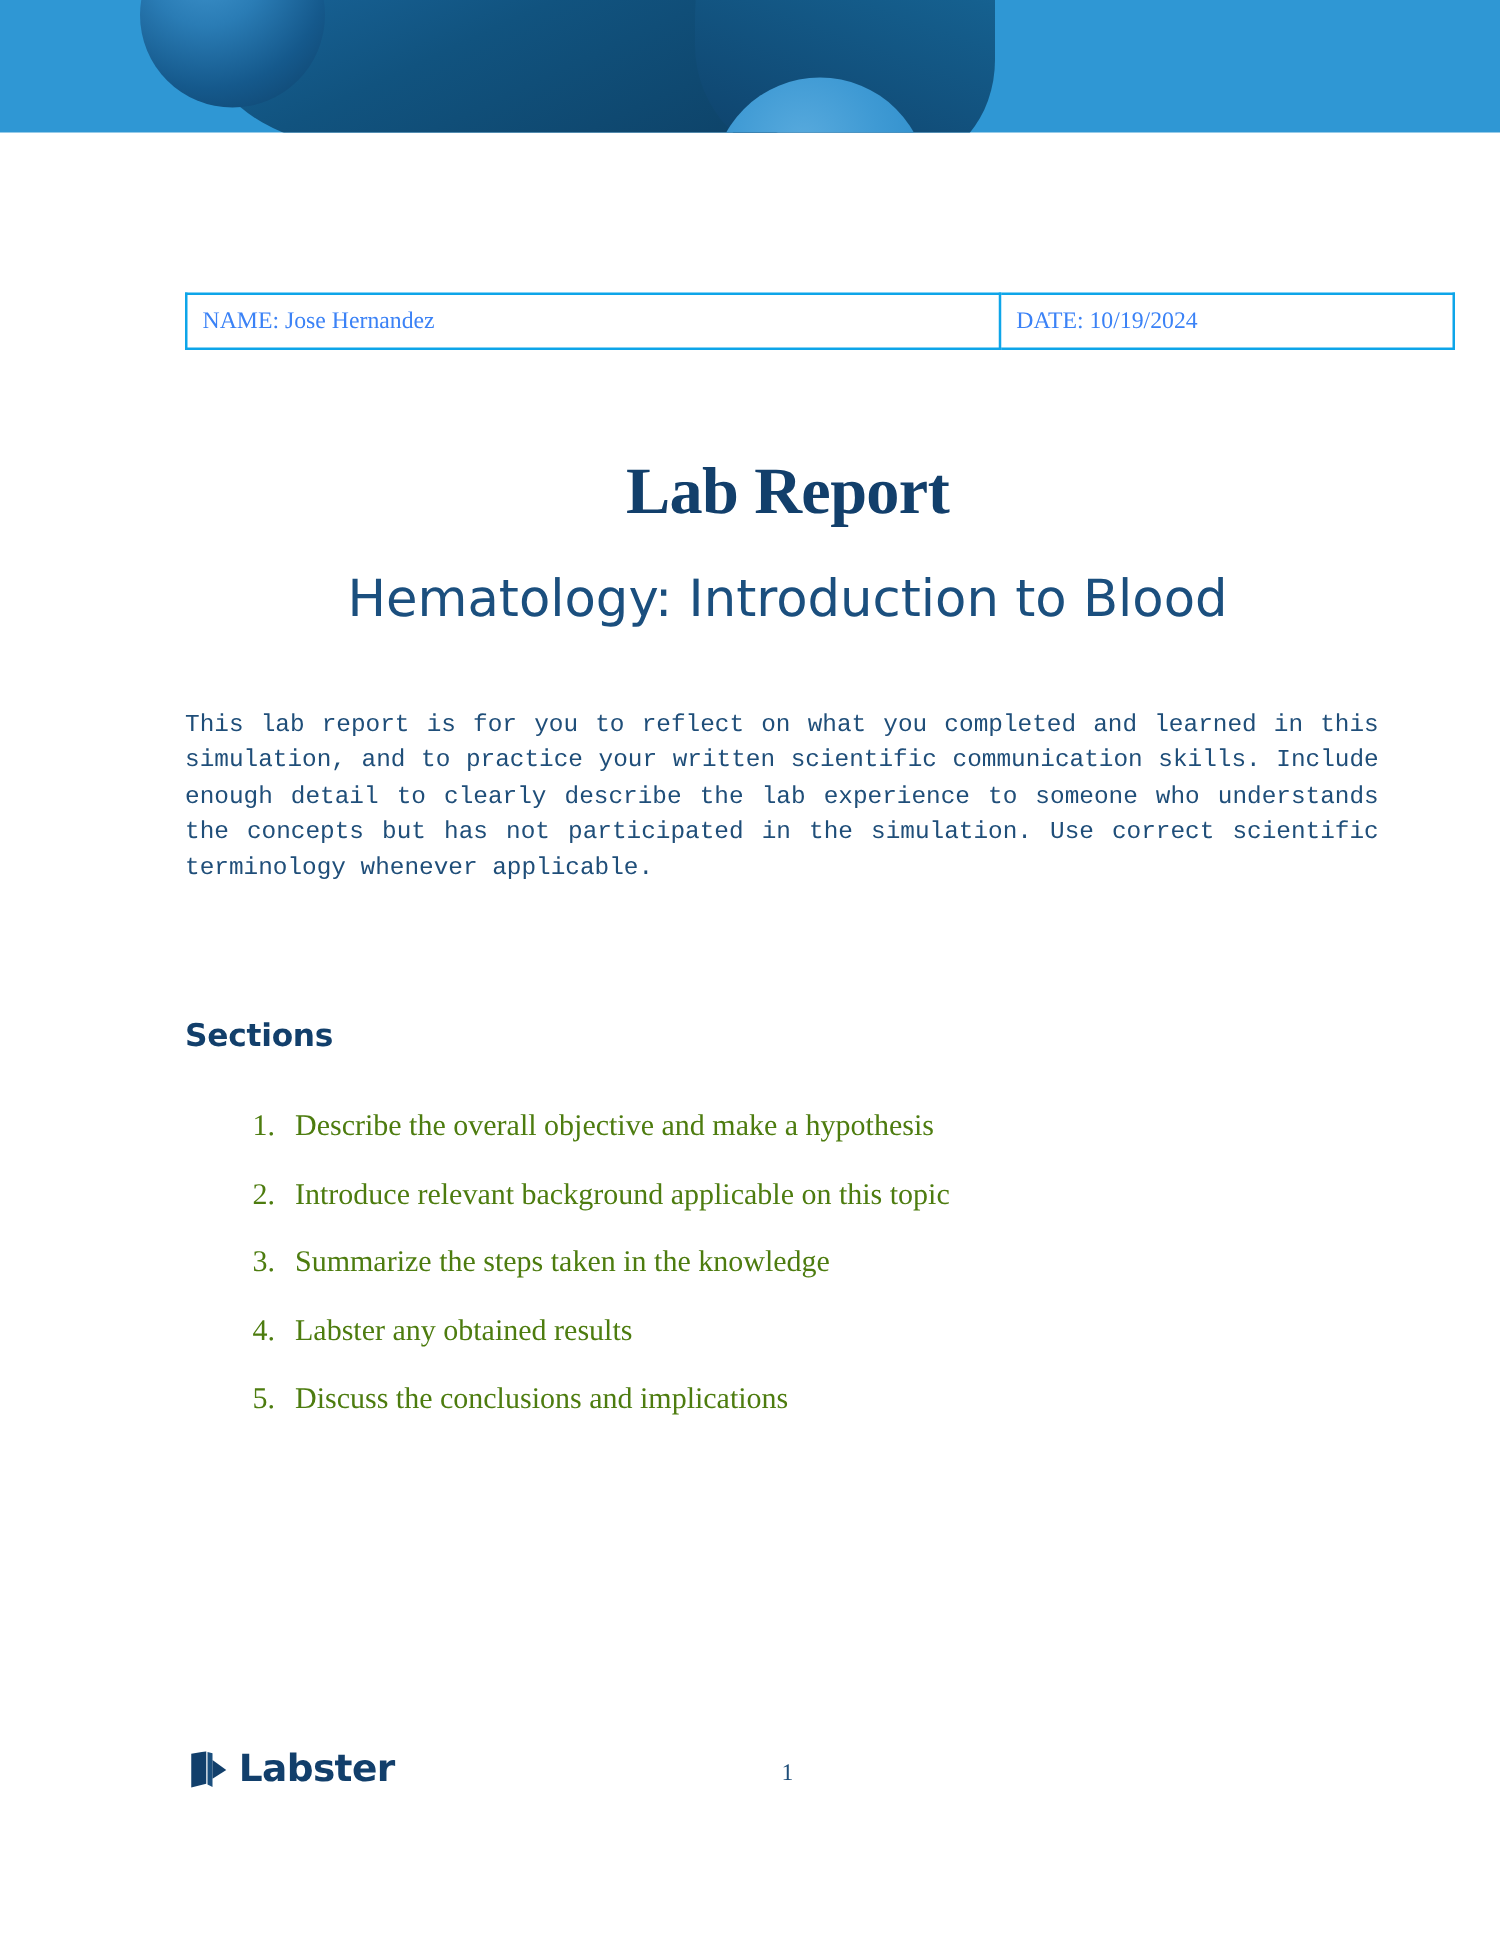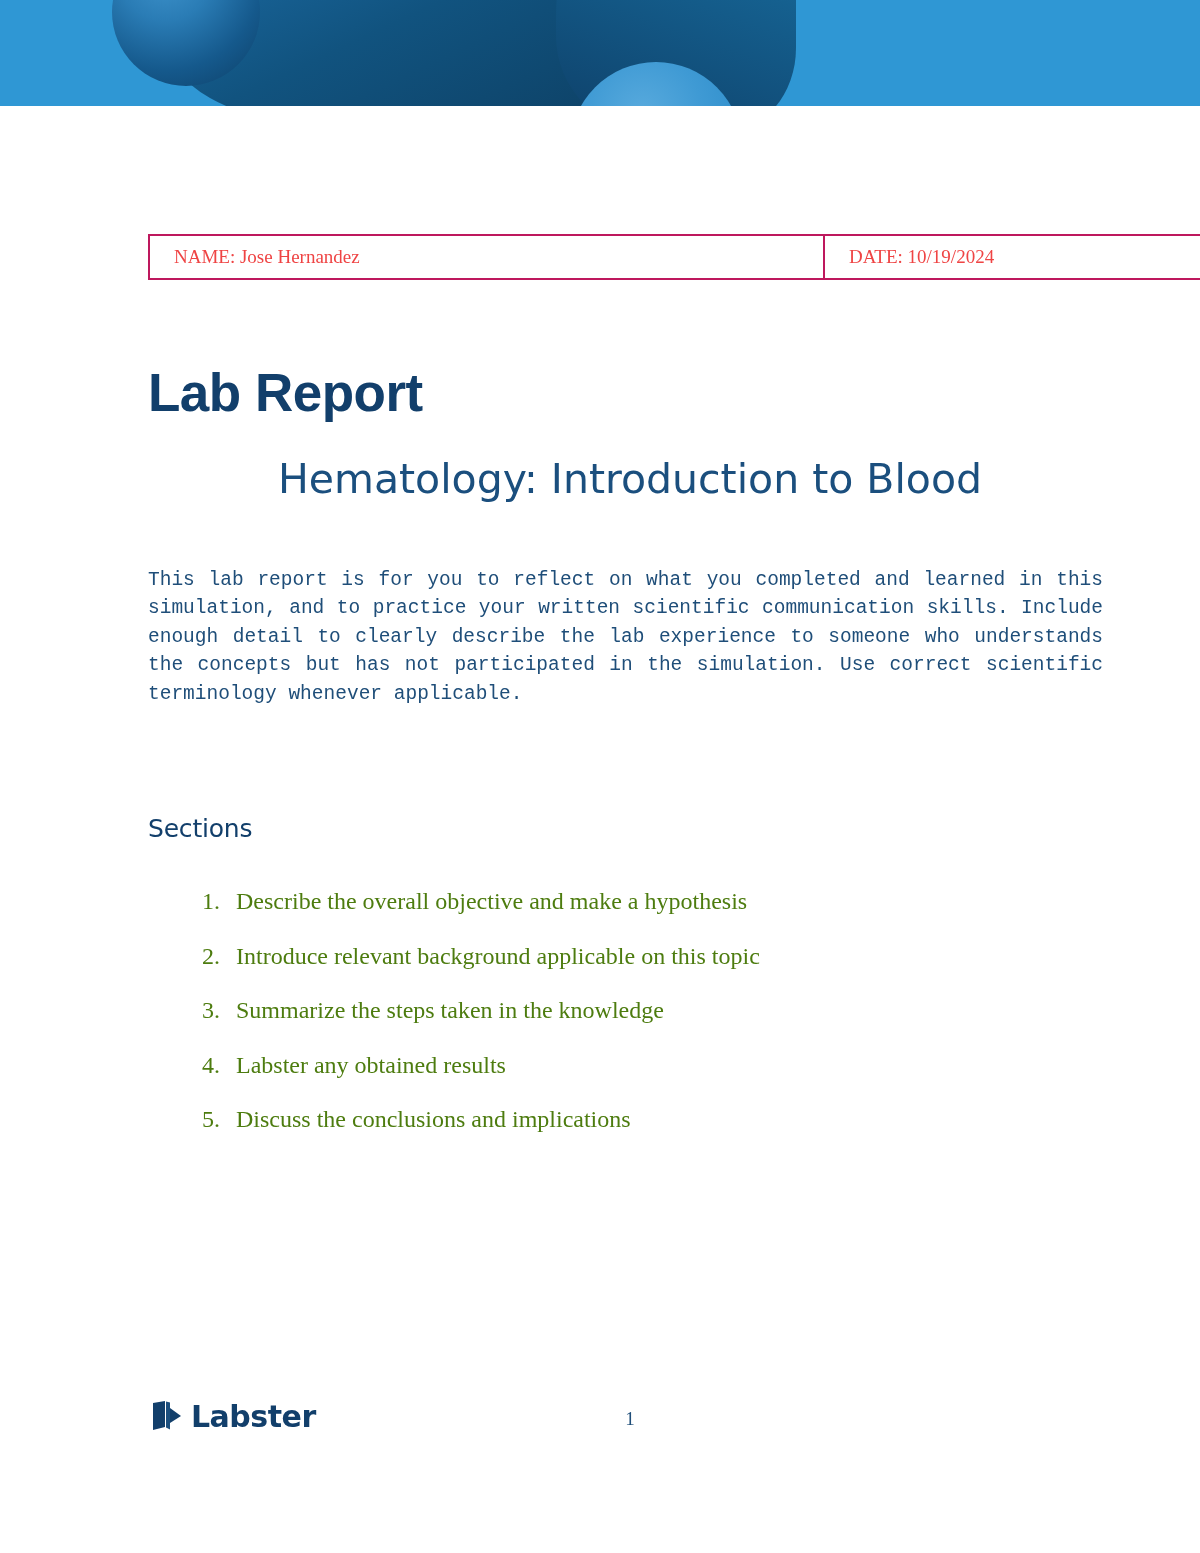--- a/index.html
+++ b/index.html
@@ -84,39 +84,40 @@
   
   .info-table {
     position: absolute;
     left: 0;
     top: 128px;
     width: 962px;
     border-collapse: collapse;
     table-layout: fixed;
   }
   .info-table td {
-    border: 2px solid #be185d;
+    border: 2px solid #0ea5e9;
     height: 42px;
-    padding: 0 24px;
+    padding: 0 12px;
     font-family: "Liberation Serif", serif;
     font-size: 19px;
-    color: #ef4444;
+    color: #3b82f6;
     vertical-align: middle;
     white-space: nowrap;
   }
   .cell-name { width: 625px; }
   .cell-date { width: 337px; }
 
   
   .doc-title {
     position: absolute;
     left: 0;
     top: 258px;
     width: 964px;
-    font-family: Liberation Sans, sans-serif;
+    text-align: center;
+    font-family: Liberation Serif, serif;
     font-weight: bold;
     font-size: 53px;
     letter-spacing: -0.5px;
     color: #123f6b;
     line-height: 1.1;
   }
   .doc-subtitle {
     position: absolute;
     left: 0;
     top: 338px;
@@ -142,21 +143,21 @@
     line-height: 28.5px;
     color: #1f4e79;
   }
 
   
   .sections-heading {
     position: absolute;
     left: 0;
     top: 708px;
     font-family: "DejaVu Sans", sans-serif;
-    font-weight: normal;
+    font-weight: bold;
     font-size: 25px;
     color: #123f6b;
     letter-spacing: -0.2px;
   }
   .sections-list {
     position: absolute;
     left: 30px;
     top: 782px;
     margin: 0;
     padding: 0 0 0 48px;
@@ -177,21 +178,21 @@
     left: 148px;
     top: 1295px;
     width: 964px;
     height: 90px;
   }
   .logo {
     position: absolute;
     left: 4px;
     top: 0;
     display: flex;
-    align-items: center;
+    align-items: flex-start;
     gap: 9px;
   }
   .logo-mark {
     width: 30px;
     height: 31px;
     display: block;
   }
   .logo-text {
     font-family: "DejaVu Sans", sans-serif;
     font-weight: bold;

